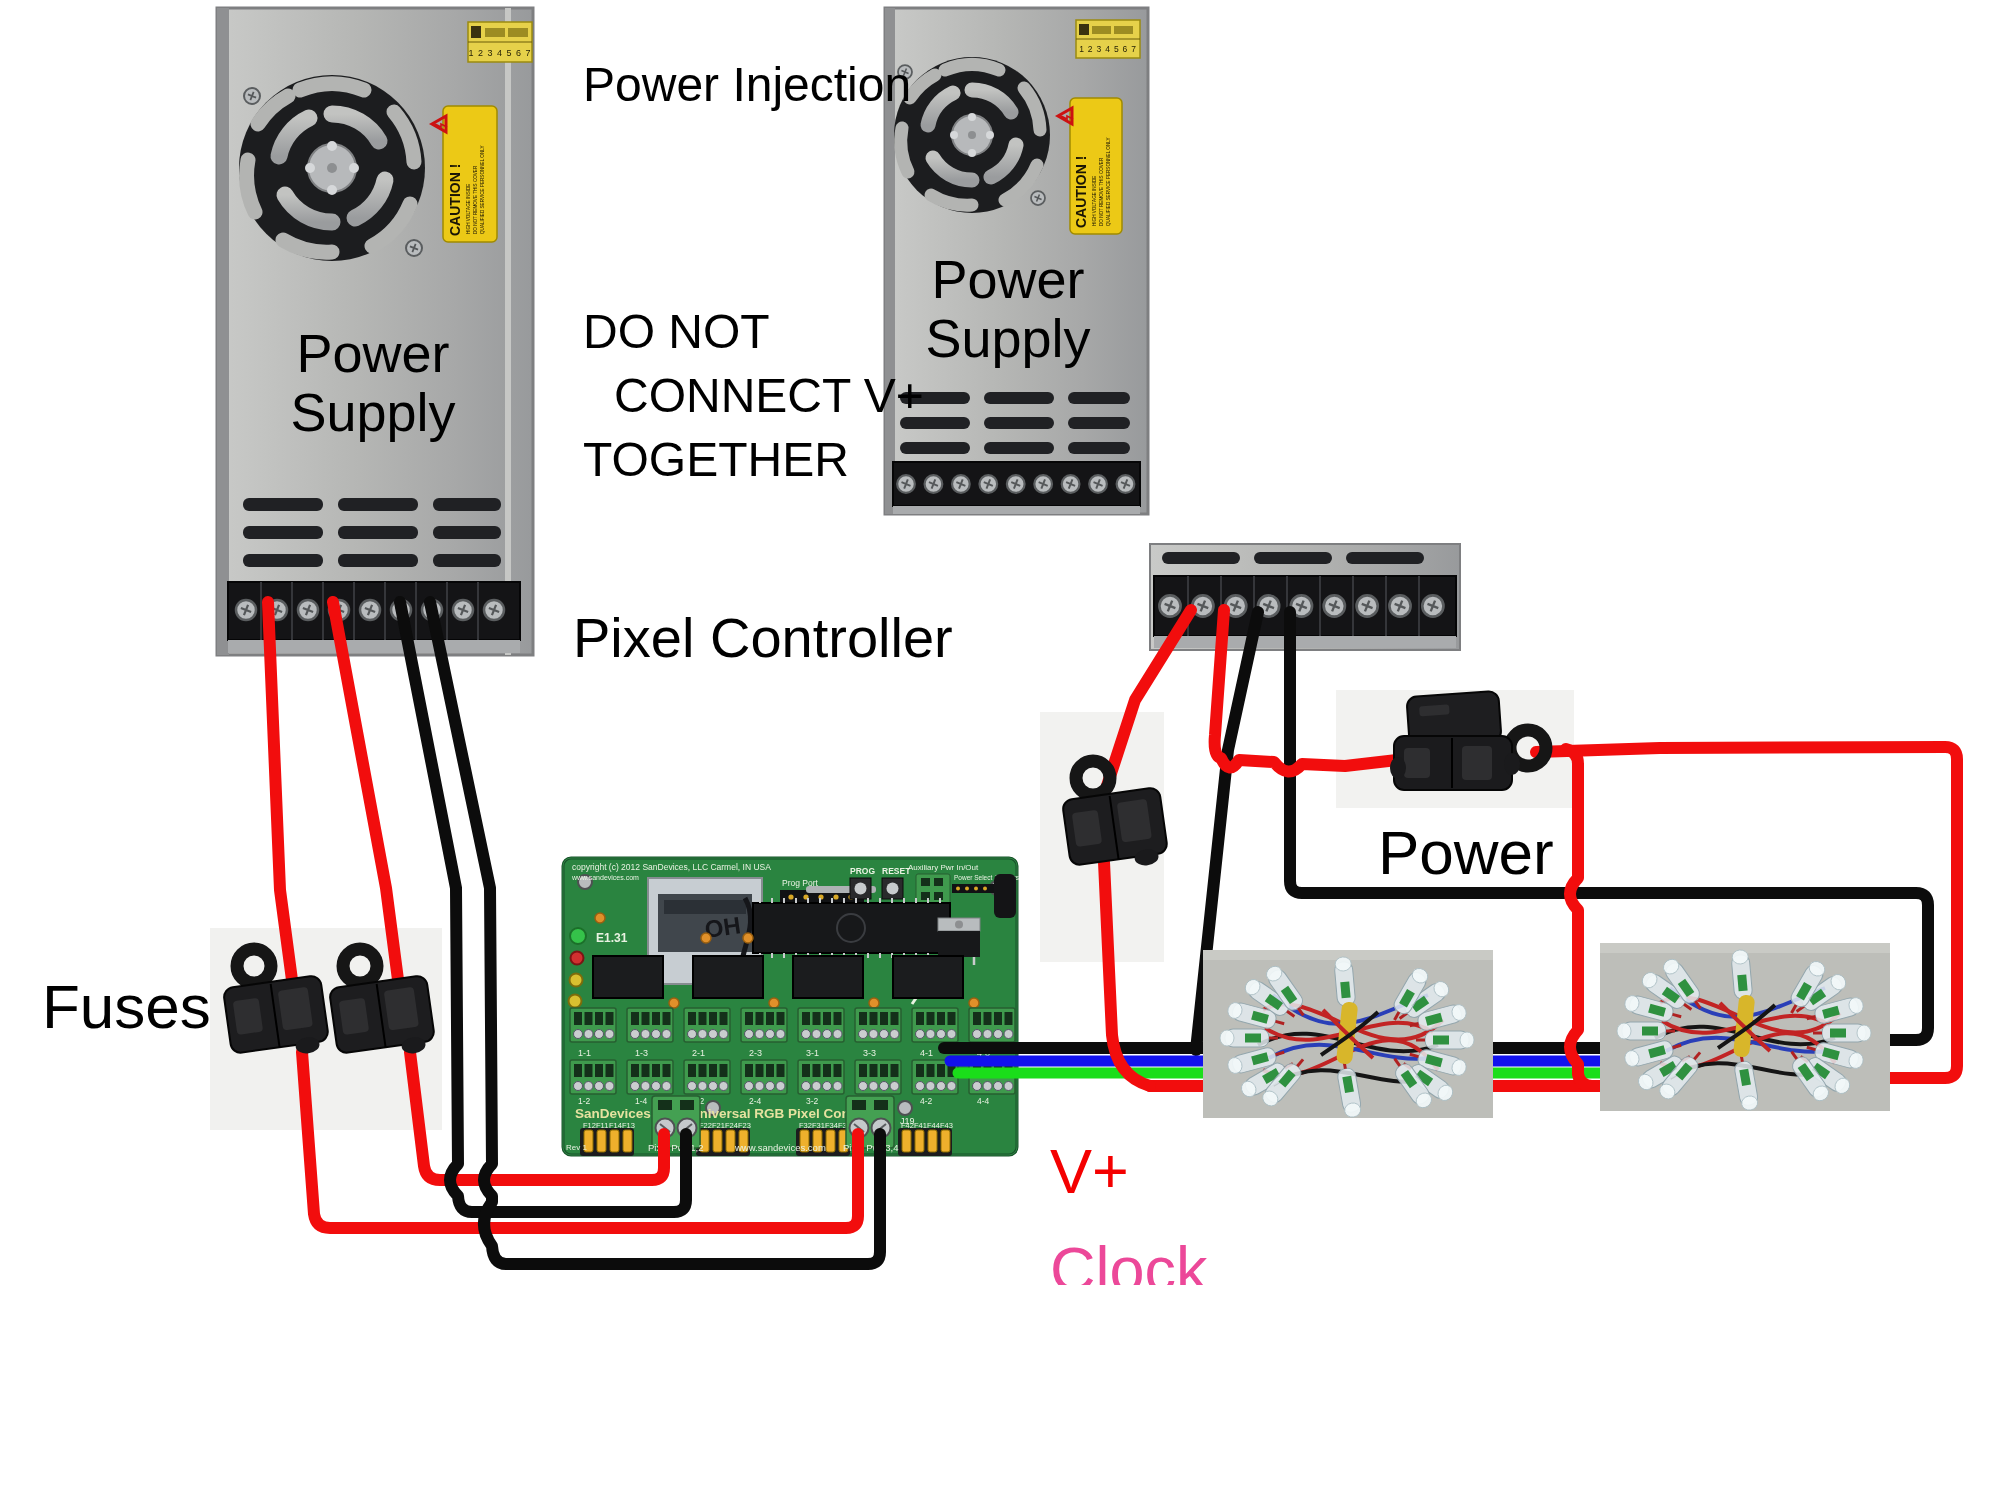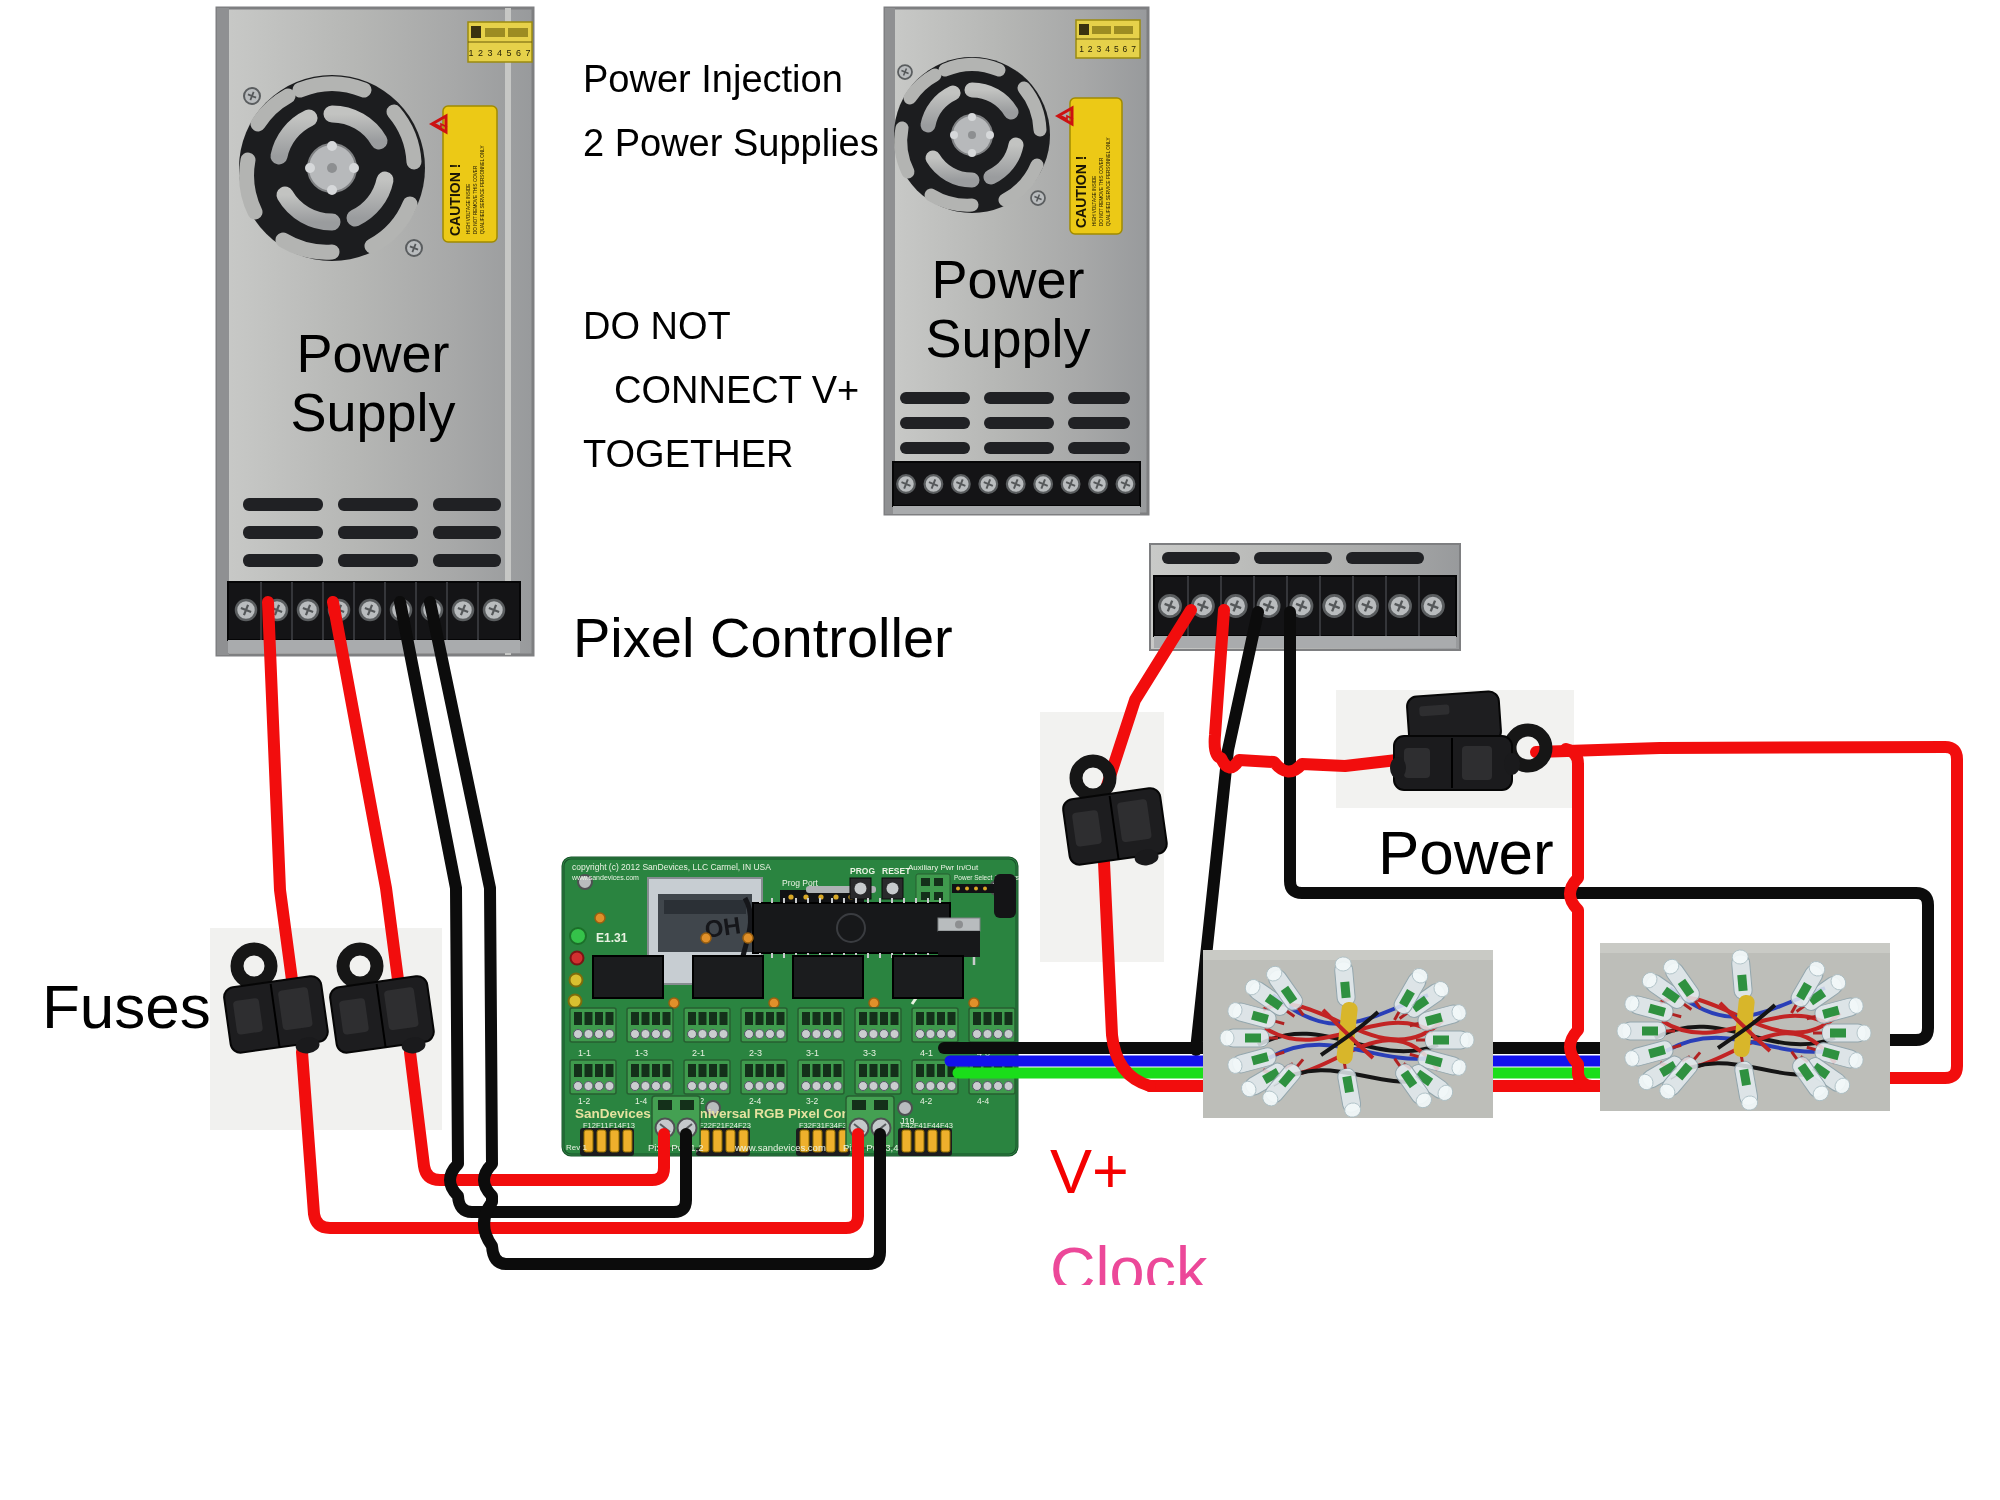--- a/index.html
+++ b/index.html
@@ -1,20 +1,20 @@
 <!DOCTYPE html>
 <html><head>
 <meta charset="utf-8">
 <style>
   html,body{margin:0;padding:0;background:#ffffff;}
   body{font-family:"Liberation Sans", sans-serif;}
   #stage{position:relative;width:2000px;height:1285px;background:#fff;overflow:hidden;}
   #stage svg{position:absolute;left:0;top:0;}
   .lbl{position:absolute;color:#000;font-family:"Liberation Sans",sans-serif;line-height:1.12;white-space:pre;}
-  .big{font-size:38px;}
+  .big{font-size:48px;}
   .cap{font-size:56px;}
   .fuselbl{font-size:62px;}
   .leg{font-size:63px;}
   .psuname{font-size:54px;text-align:center;line-height:1.1;margin-top:28px;}
   .c-red{color:#f40000;} .c-blue{color:#ec4899;margin-top:32px;} .c-green{color:#3b82f6;} .c-black{color:#0a0a0a;}
   svg text{font-family:"Liberation Sans",sans-serif;}
   .silk{fill:#e9f2e2;}
   .wire{fill:none;stroke-linecap:round;stroke-linejoin:round;}
   .w-red{stroke:#f20d0d;stroke-width:12;}
   .w-black{stroke:#0c0c0c;stroke-width:12;}
@@ -506,21 +506,20 @@
     <line x1="1452" y1="738" x2="1452" y2="788" stroke="#000" stroke-width="2"></line>
     <ellipse cx="1398" cy="768" rx="8" ry="11" fill="#1a1a1c"></ellipse>
     <ellipse cx="1512" cy="764" rx="8" ry="11" fill="#1a1a1c"></ellipse>
   </g>
 
   <use href="#pstring" transform="translate(1203,950)"></use>
   <use href="#pstring" transform="translate(1600,943)"></use>
 </svg>
 
 <div class="lbl big" style="left:583px;top:58px;">Power Injection</div>
-<div class="lbl big" style="left:583px;top:122px;">2 Power Supplies</div>
 
 <div class="lbl big" style="left:583px;top:305px;">DO NOT</div>
 <div class="lbl big" style="left:614px;top:369px;text-align:center;">CONNECT V+</div>
 <div class="lbl big" style="left:583px;top:433px;">TOGETHER</div>
 
 <div class="lbl psuname" style="left:228px;top:296px;width:290px;"><span>Power</span><br><span>Supply</span></div>
 <div class="lbl psuname" style="left:882px;top:222px;width:252px;"><span>Power</span><br><span>Supply</span></div>
 
 <div class="lbl cap" style="left:573px;top:607px;">Pixel Controller</div>
 

